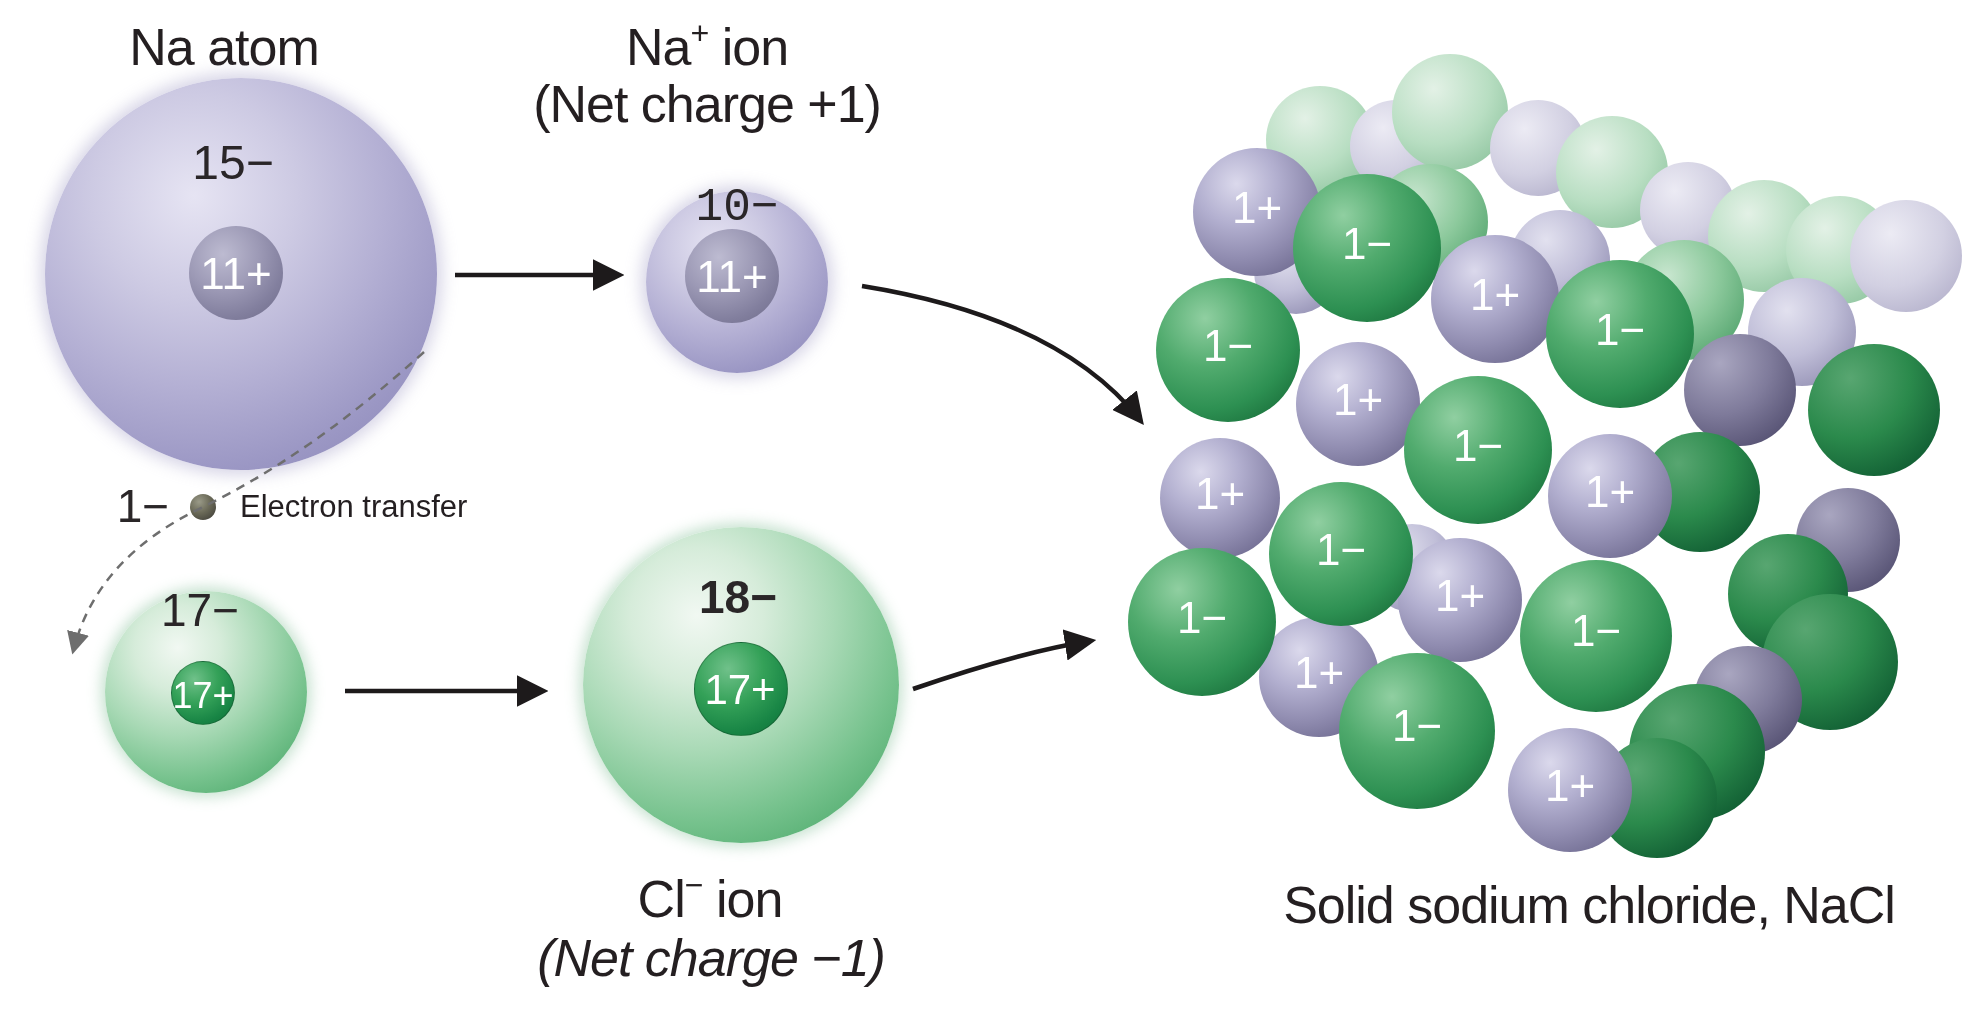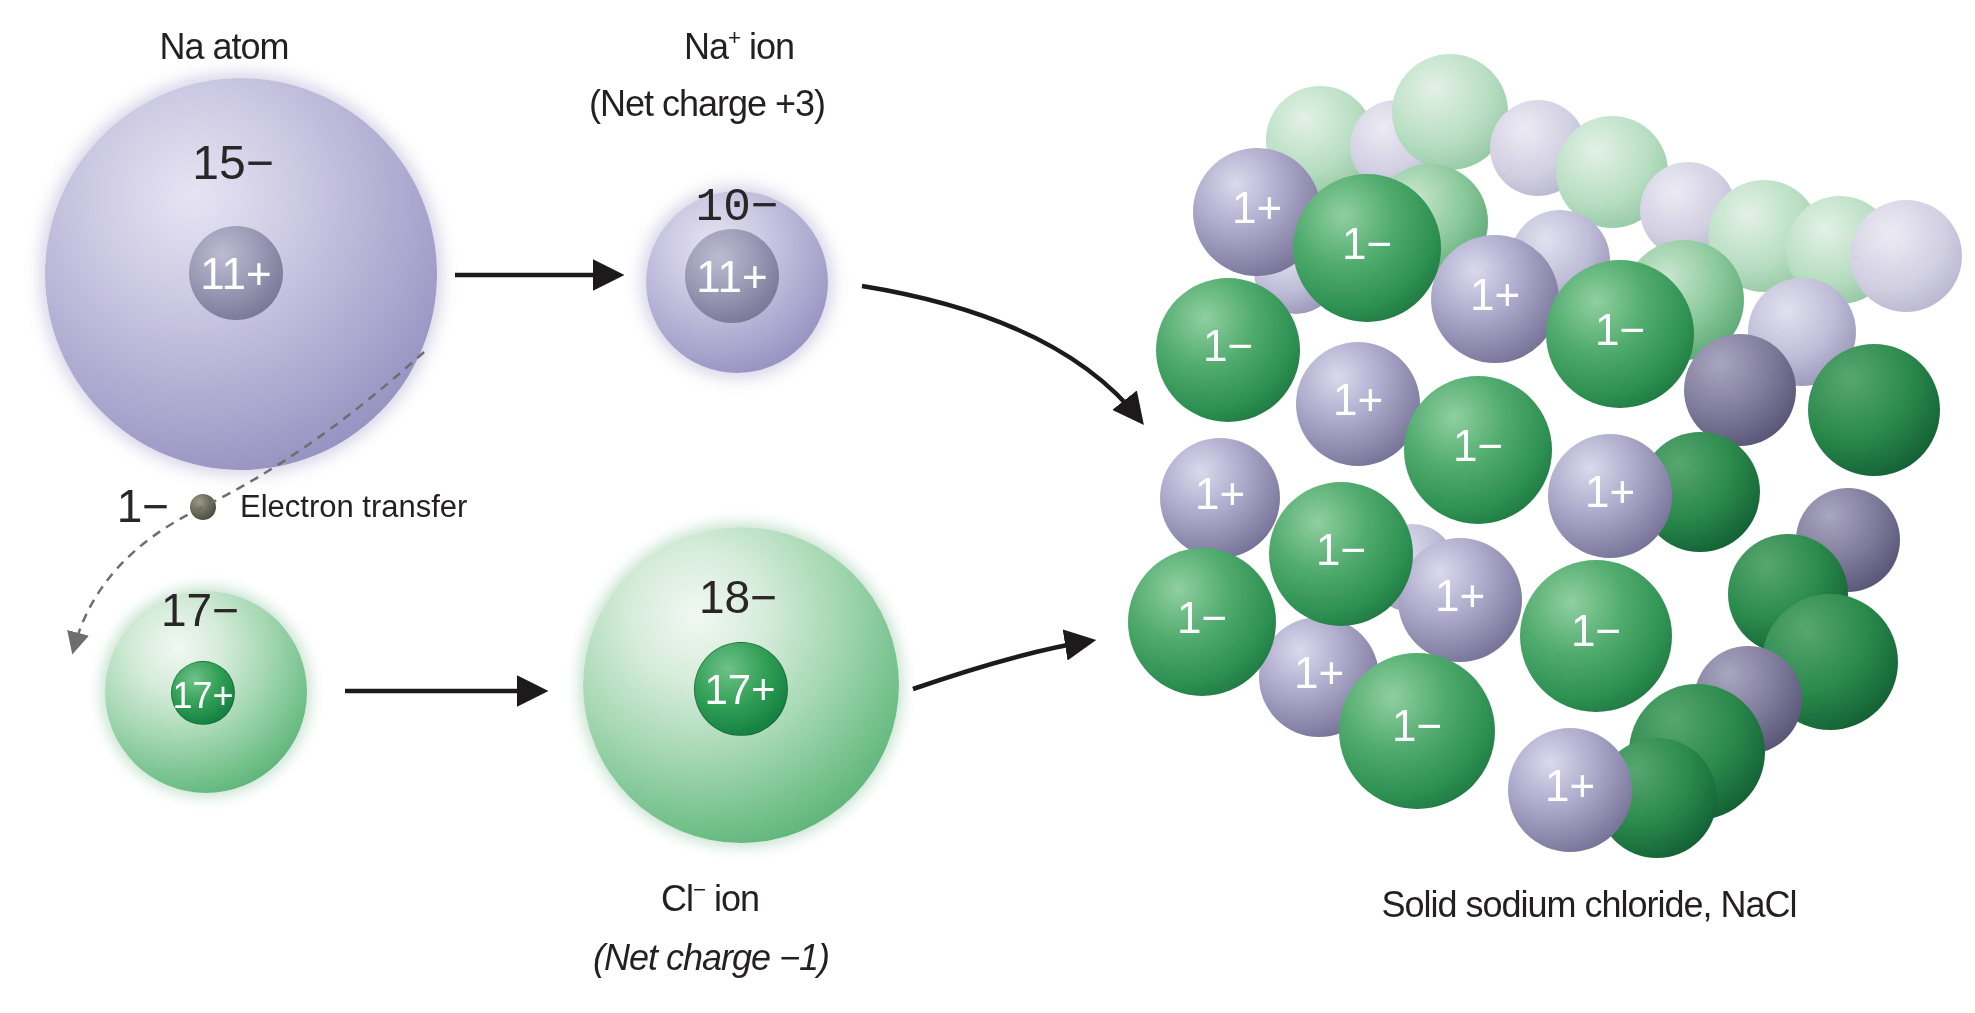--- a/index.html
+++ b/index.html
@@ -20,61 +20,61 @@
   .na-front{background:radial-gradient(circle at 34% 28%,#dbd9ec 0%,#b3b0d0 32%,#908cb0 60%,#6f6b90 85%,#5a5678 100%);}
   .cl-front{background:radial-gradient(circle at 34% 28%,#90cfa1 0%,#51ab6e 35%,#2d9052 65%,#176b38 90%,#0f5c2e 100%);}
   .na-mid{background:radial-gradient(circle at 36% 30%,#e2e1ef 0%,#c0bed8 45%,#9996b8 80%,#8480a4 100%);}
   .cl-mid{background:radial-gradient(circle at 36% 30%,#c8e6cf 0%,#8cc99c 45%,#5aa873 80%,#44935f 100%);}
   .na-light{background:radial-gradient(circle at 36% 30%,#ecebf4 0%,#d2d0e2 50%,#b5b2cc 85%,#a5a2c0 100%);}
   .cl-light{background:radial-gradient(circle at 36% 30%,#e3f1e6 0%,#b8dec2 50%,#90c5a0 85%,#7fb890 100%);}
   .na-shadow{background:radial-gradient(circle at 32% 26%,#a9a6c0 0%,#7f7b9b 45%,#5b5778 78%,#434060 100%);}
   .cl-shadow{background:radial-gradient(circle at 32% 26%,#58a671 0%,#2b8a4c 45%,#146336 78%,#0b4726 100%);}
   
   .lbl{position:absolute;white-space:nowrap;line-height:1;transform:translate(-50%,-50%);}
-  .big-label{font-size:36px;letter-spacing:-1px;}
+  .big-label{font-size:52px;letter-spacing:-1px;}
   .shell-label{font-size:46px;color:#2a2628;}
   .nucleus-label{font-size:44px;color:#ffffff;text-align:right;}
   .nucleus-label.small{font-size:36px;}
   .et-caption{font-size:31px;transform:translate(0,-50%);}
   .ion-label{position:absolute;left:50%;top:47%;transform:translate(-50%,-50%);
              font-size:44px;line-height:1;color:#ffffff;white-space:nowrap;}
   sup.t-sup{font-size:62%;position:relative;top:-0.05em;}
   svg{position:absolute;left:0;top:0;pointer-events:none;}
 </style>
 </head>
 <body>
 
 <div id="stage">
 
   <div class="lbl big-label" style="left:224px;top:47px;">Na atom</div>
   <div class="sphere na-big" style="left:45px;top:78px;width:392px;height:392px;"></div>
   <div class="lbl shell-label" style="left:233px;top:163px;font-size:48px;">15−</div>
   <div class="sphere na-nucleus" style="left:189px;top:226px;width:94px;height:94px;"></div>
   <div class="lbl nucleus-label" style="left:236px;top:274px;">11+</div>
 
-  <div class="lbl big-label" style="left:707px;top:46px;margin-left:32px;">
+  <div class="lbl big-label" style="left:707px;top:46px;">
     <span>Na</span><sup class="t-sup">+</sup><span> ion</span>
   </div>
-  <div class="lbl big-label" style="left:707px;top:104px;">(Net charge +3)</div>
+  <div class="lbl big-label" style="left:707px;top:104px;">(Net charge +1)</div>
   <div class="sphere na-big" style="left:646px;top:191px;width:182px;height:182px;"></div>
   <div class="lbl shell-label" style="left:737px;top:208px;font-family:Liberation Mono, monospace;">10−</div>
   <div class="sphere na-nucleus" style="left:685px;top:229px;width:94px;height:94px;"></div>
   <div class="lbl nucleus-label" style="left:732px;top:277px;">11+</div>
 
   <div class="lbl shell-label" style="left:143px;top:506px;">1−</div>
   <div class="sphere electron-dot" style="left:190px;top:494px;width:26px;height:26px;"></div>
   <div class="lbl et-caption" style="left:240px;top:506px;">Electron transfer</div>
 
   <div class="sphere cl-big" style="left:105px;top:591px;width:202px;height:202px;"></div>
   <div class="lbl shell-label" style="left:200px;top:610px;">17−</div>
   <div class="sphere cl-nucleus" style="left:171px;top:661px;width:62px;height:62px;"></div>
   <div class="lbl nucleus-label small" style="left:203px;top:696px;">17+</div>
 
   <div class="sphere cl-big" style="left:583px;top:527px;width:316px;height:316px;"></div>
-  <div class="lbl shell-label" style="left:738px;top:597px;">18−</div>
+  <div class="lbl shell-label" style="left:738px;top:597px;font-weight:bold;">18−</div>
   <div class="sphere cl-nucleus" style="left:694px;top:642px;width:92px;height:92px;"></div>
   <div class="lbl nucleus-label" style="left:740px;top:690px;font-size:42px;">17+</div>
   <div class="lbl big-label" style="left:710px;top:898px;">
     <span>Cl</span><sup class="t-sup">−</sup><span> ion</span>
   </div>
   <div class="lbl big-label" style="left:711px;top:958px;font-style:italic;">(Net charge −1)</div>
 
   <div id="crystal-layer">
       <div class="sphere cl-light" style="left: 1266px; top: 86px; height: 108px; width: 108px;"></div>
       <div class="sphere na-light" style="left: 1350px; top: 100px; height: 92px; width: 92px;"></div>

